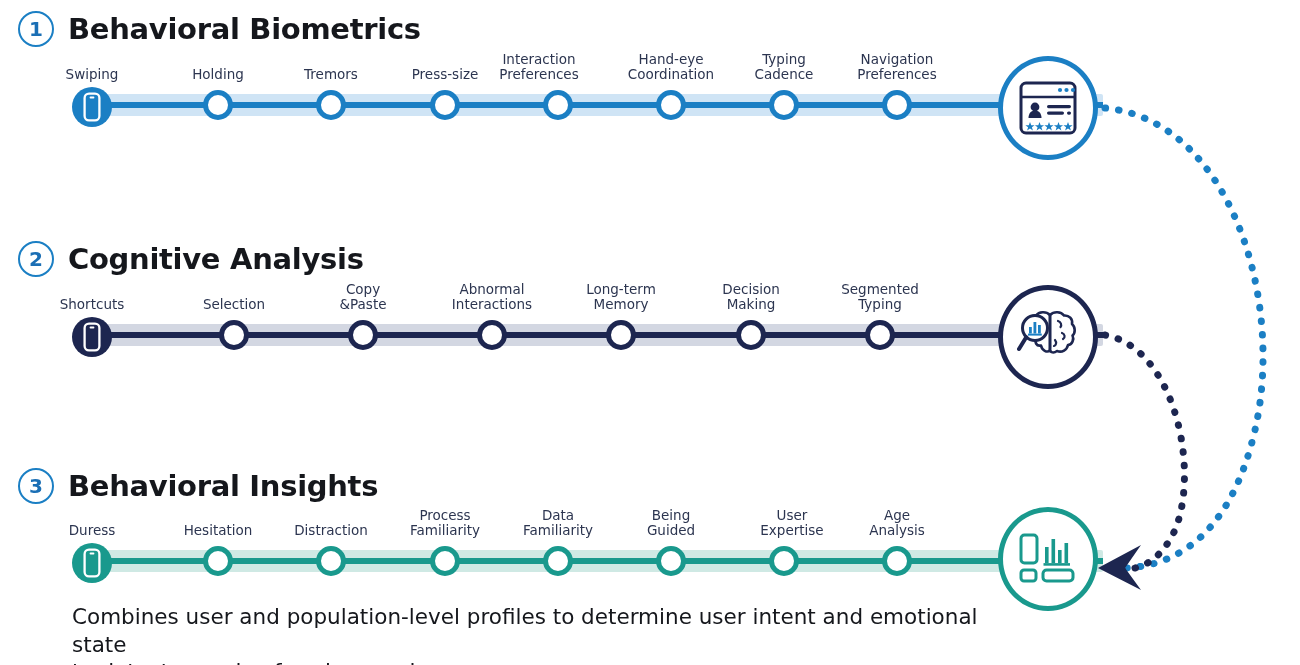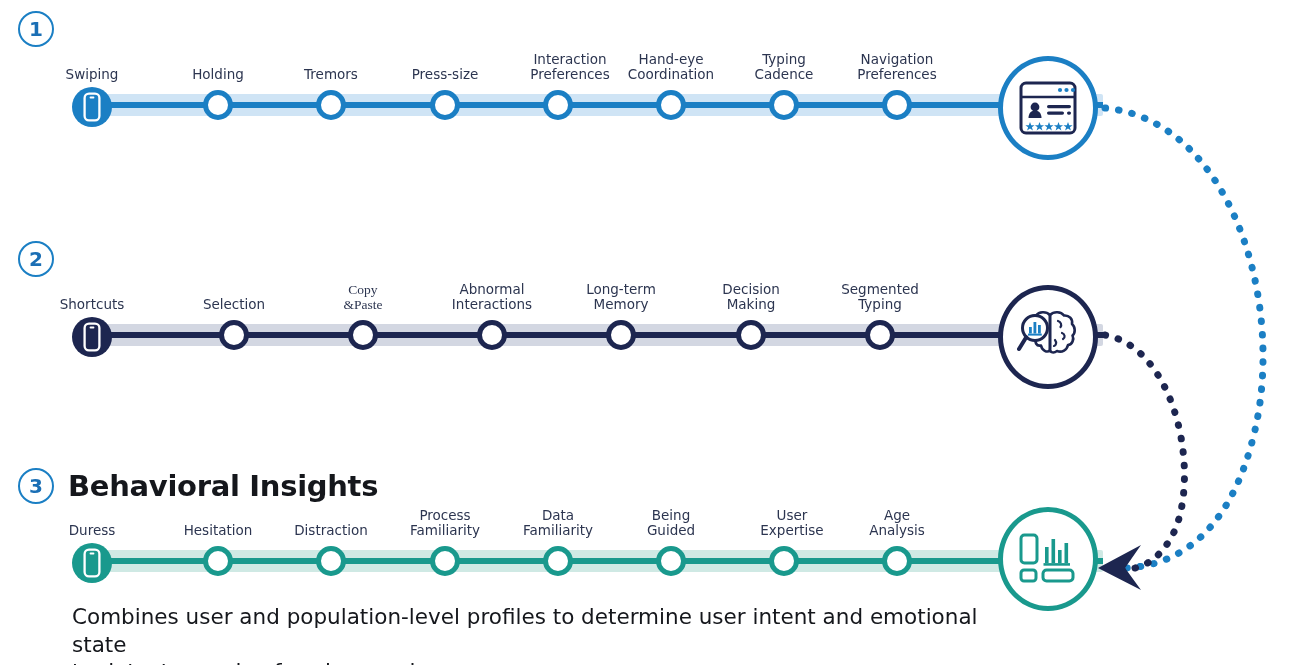--- a/index.html
+++ b/index.html
@@ -111,20 +111,21 @@
 
   <svg id="connectors" viewBox="0 0 1300 665">
     <path d="M 1105,108 C 1230,120 1285,300 1255,430 C 1232,530 1180,566 1125,568" fill="none" stroke="#1b7fc4" stroke-width="7" stroke-linecap="round" stroke-dasharray="0.6 13"></path>
     <path d="M 1105,335 C 1175,348 1200,470 1175,530 C 1160,562 1140,570 1118,570" fill="none" stroke="#1d2650" stroke-width="7" stroke-linecap="round" stroke-dasharray="0.6 13"></path>
     <path d="M 1141,545 L 1098,568 L 1141,590 L 1125,568 Z" fill="#1d2650"></path>
   </svg>
 
   <div class="section sec1">
     <div class="sec-head">
       <div class="badge">1</div>
+      <div class="sec-title">Behavioral Biometrics</div>
     </div>
 
     <div class="timeline">
       <div class="track-wrap">
         <div class="band" style="background:#cfe4f5;"></div>
         <div class="rail" style="background:#1b7fc4;"></div>
 
         <div class="phone" style="background:#1b7fc4;">
           <svg width="18" height="30" viewBox="0 0 18 30">
             <rect x="1.6" y="1.6" width="14.8" height="26.8" rx="4.4" ry="4.4" fill="none" stroke="#fff" stroke-width="2.3"></rect>
@@ -136,21 +137,21 @@
         <div class="node" style="left:218px; border-color:#1b7fc4;"></div>
         <div class="node-label one-line" style="left:218px;">Holding</div>
 
         <div class="node" style="left:331px; border-color:#1b7fc4;"></div>
         <div class="node-label one-line" style="left:331px;text-align:right;">Tremors</div>
 
         <div class="node" style="left:445px; border-color:#1b7fc4;"></div>
         <div class="node-label one-line" style="left:445px;">Press-size</div>
 
         <div class="node" style="left:558px; border-color:#1b7fc4;"></div>
-        <div class="node-label two-line" style="left:570px;">Interaction
+        <div class="node-label two-line" style="left:539px;">Interaction
 Preferences</div>
 
         <div class="node" style="left:671px; border-color:#1b7fc4;"></div>
         <div class="node-label two-line" style="left:671px;">Hand-eye
 Coordination</div>
 
         <div class="node" style="left:784px; border-color:#1b7fc4;"></div>
         <div class="node-label two-line" style="left:784px;">Typing
 Cadence</div>
 
@@ -180,40 +181,41 @@
           <polygon points="50,42 51.2,45.2 54.6,45.2 51.9,47.3 52.9,50.5 50,48.5 47.1,50.5 48.1,47.3 45.4,45.2 48.8,45.2"></polygon>
         </g>
       </svg>
     </div>
 
   </div>
 
   <div class="section sec2">
     <div class="sec-head">
       <div class="badge">2</div>
+      <div class="sec-title">Cognitive Analysis</div>
     </div>
 
     <div class="timeline" style="top:45px;">
       <div class="track-wrap">
         <div class="band" style="background:#d3d7e2;"></div>
         <div class="rail" style="background:#1d2650;"></div>
 
         <div class="phone" style="background:#1d2650;">
           <svg width="18" height="30" viewBox="0 0 18 30">
             <rect x="1.6" y="1.6" width="14.8" height="26.8" rx="4.4" ry="4.4" fill="none" stroke="#fff" stroke-width="2.3"></rect>
             <rect x="6.6" y="4.6" width="4.8" height="1.9" rx="0.9" fill="#fff"></rect>
           </svg>
         </div>
         <div class="node-label one-line" style="left:92px;">Shortcuts</div>
 
         <div class="node" style="left:234px; border-color:#1d2650;"></div>
         <div class="node-label one-line" style="left:234px;">Selection</div>
 
         <div class="node" style="left:363px; border-color:#1d2650;"></div>
-        <div class="node-label two-line" style="left:363px;font-family:Liberation Serif, serif;">Copy
+        <div class="node-label two-line" style="left:363px;">Copy
 &amp;Paste</div>
 
         <div class="node" style="left:492px; border-color:#1d2650;"></div>
         <div class="node-label two-line" style="left:492px;">Abnormal
 Interactions</div>
 
         <div class="node" style="left:621px; border-color:#1d2650;"></div>
         <div class="node-label two-line" style="left:621px;">Long-term
 Memory</div>
 

